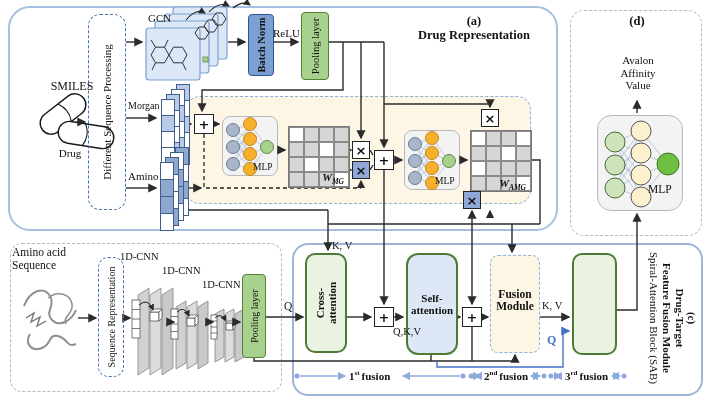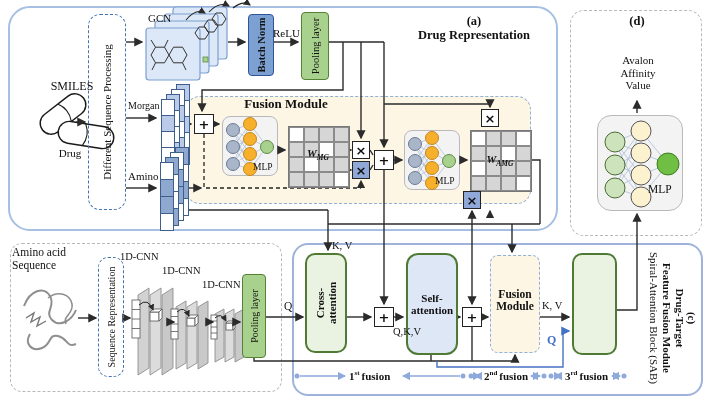--- a/index.html
+++ b/index.html
@@ -21,21 +21,21 @@
       font-family:"DejaVu Sans",sans-serif;line-height:1;}
   .opblue{background:#8fa8d8;}
   .mx{position:absolute;display:grid;grid-template-columns:repeat(4,15px);
       grid-template-rows:repeat(4,15px);border:1px solid #777;z-index:10;}
   .mx div{border:0.5px solid #8b8b8b;box-sizing:border-box;}
   .cg{background:#d6d6d6;} .cw{background:#ffffff;}
   .stack{position:absolute;z-index:10;}
   .vcol{position:absolute;box-sizing:border-box;border:1px solid #3f5e8c;}
   .vcol div{box-sizing:border-box;border-bottom:1px solid #3f5e8c;width:100%;}
   .cellw{background:#fff;} .cellb{background:#b9cbe8;} .cellb2{background:#8fa8d0;}
-  .wlab{position:absolute;z-index:12;font-style:italic;font-weight:bold;font-size:11px;text-align:center;}
+  .wlab{position:absolute;z-index:12;font-style:italic;font-weight:bold;font-size:11px;text-align:right;margin-top:24px;}
   .wlab sub{font-size:7.5px;}
   sup{font-size:7px;}
   .steps span:last-child{margin-left:2px;}
 </style>
 </head>
 <body>
 
 <div id="canvas">
 
   <div class="panel" style="left:8px;top:6px;width:550px;height:225px;border:2px solid #a6bfe2;border-radius:22px;"></div>
@@ -412,21 +412,20 @@
     <div>Value</div>
   </div>
   <div class="lbl" style="left:648px;top:183px;font-size:11.5px;">MLP</div>
 
   <div class="lbl c" style="left:44px;top:80px;width:56px;font-size:12px;">SMILES</div>
   <div class="lbl c" style="left:50px;top:147px;width:40px;font-size:11px;">Drug</div>
   <div class="lbl" style="left:148px;top:12px;font-size:11px;">GCN</div>
   <div class="lbl" style="left:273px;top:27px;font-size:11px;">ReLU</div>
   <div class="lbl" style="left:128px;top:100px;font-size:10px;">Morgan</div>
   <div class="lbl" style="left:128px;top:170px;font-size:11px;">Amino</div>
-  <div class="lbl b c" style="left:226px;top:97px;width:120px;font-size:13px;">Fusion Module</div>
   <div class="lbl" style="left:253px;top:162px;font-size:9.5px;">MLP</div>
   <div class="lbl" style="left:435px;top:176px;font-size:9.5px;">MLP</div>
 
   <div class="lbl" style="left:12px;top:246px;font-size:11.5px;">
     <div>Amino acid</div>
     <div>Sequence</div>
   </div>
   <div class="lbl" style="left:120px;top:251px;font-size:10.5px;">1D-CNN</div>
   <div class="lbl" style="left:162px;top:265px;font-size:10.5px;">1D-CNN</div>
   <div class="lbl" style="left:202px;top:279px;font-size:10.5px;">1D-CNN</div>

